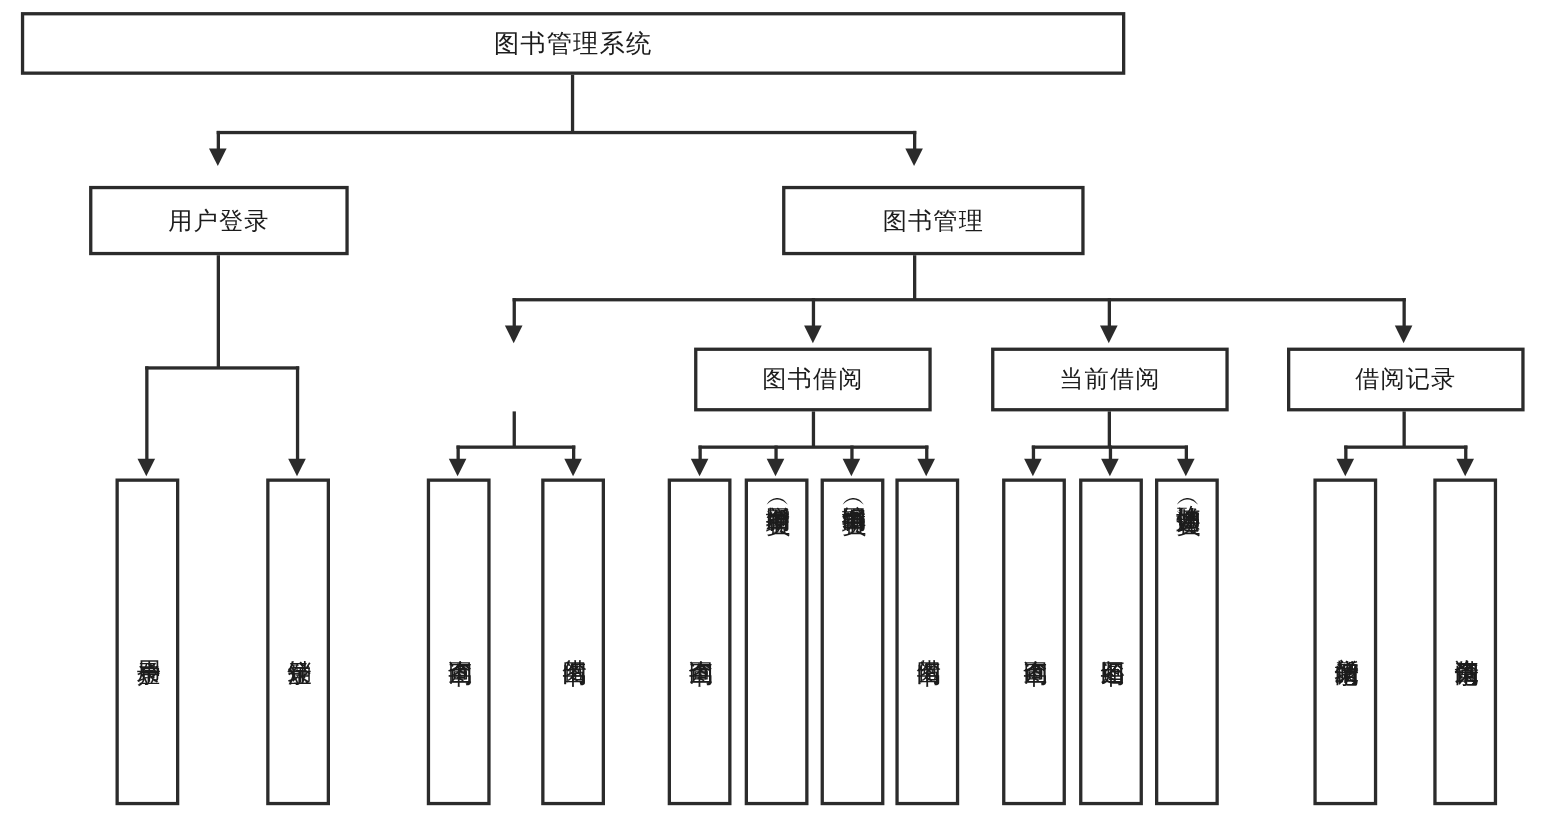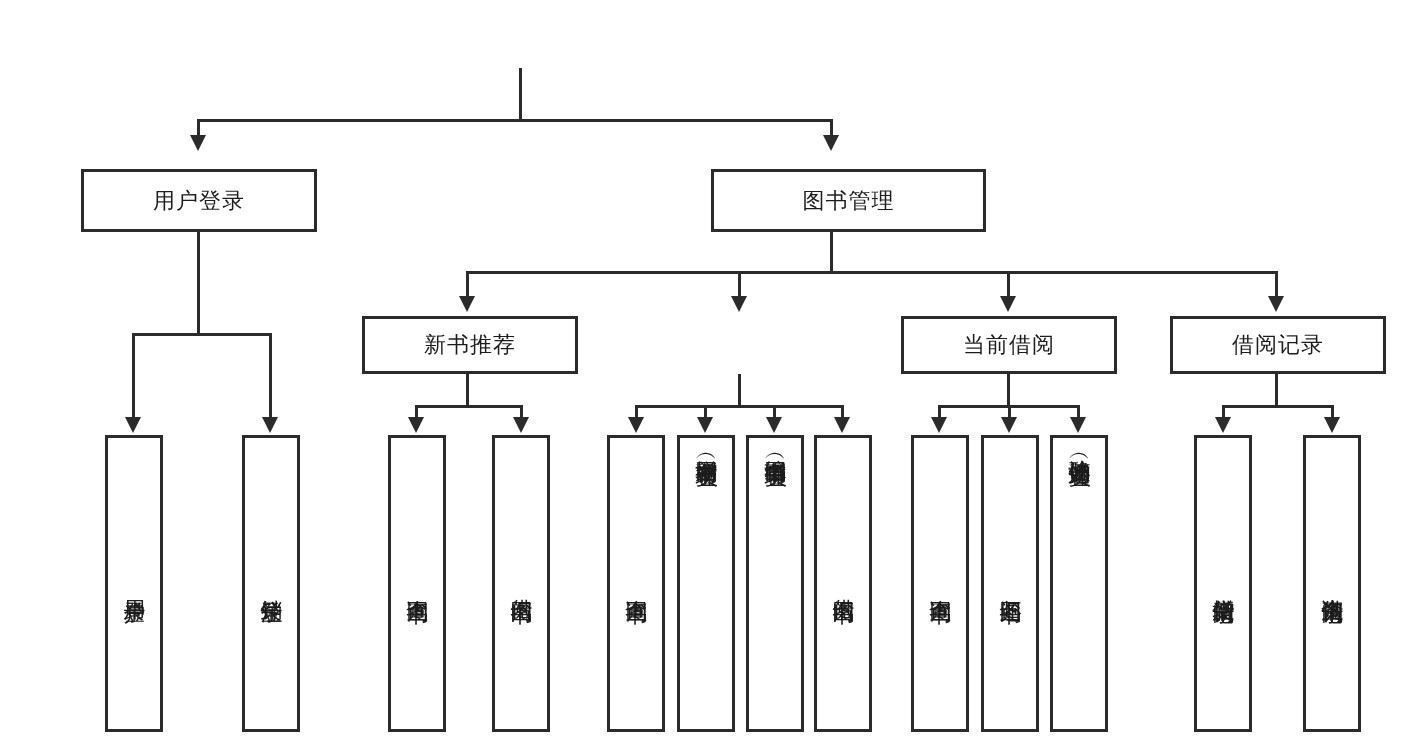--- a/index.html
+++ b/index.html
@@ -76,20 +76,23 @@
     font-family: "DejaVu Sans", "Liberation Sans", sans-serif;
     white-space: nowrap;
     pointer-events: none;
   }
 </style>
 </head>
 <body>
 
 <div id="canvas">
 
+  <div class="node h root" style="left:19px; top:11px; width:1004px; height:57px;">
+    <span>图书管理系统</span>
+  </div>
 
   <div class="ln vln" style="left:519px; top:68px; width:3px; height:53px;"></div>
 
   <div class="ln hln" style="left:197px; top:119px; width:636px; height:3px;"></div>
 
   <div class="ln vln" style="left:197px; top:119px; width:3px; height:20px;"></div>
   <div class="arrow" style="left:190px; top:135px;"></div>
   <div class="ln vln" style="left:830px; top:119px; width:3px; height:20px;"></div>
   <div class="arrow" style="left:823px; top:135px;"></div>
 
@@ -111,22 +114,22 @@
   <div class="ln hln" style="left:466px; top:271px; width:812px; height:3px;"></div>
   <div class="ln vln" style="left:466px; top:271px; width:3px; height:28px;"></div>
   <div class="arrow" style="left:459px; top:296px;"></div>
   <div class="ln vln" style="left:738px; top:271px; width:3px; height:28px;"></div>
   <div class="arrow" style="left:731px; top:296px;"></div>
   <div class="ln vln" style="left:1007px; top:271px; width:3px; height:28px;"></div>
   <div class="arrow" style="left:1000px; top:296px;"></div>
   <div class="ln vln" style="left:1275px; top:271px; width:3px; height:28px;"></div>
   <div class="arrow" style="left:1268px; top:296px;"></div>
 
-  <div class="node h" style="left:362px; top:316px; width:216px; height:58px;">
-    <span>新书推荐</span>
+  <div class="node h" style="left:631px; top:316px; width:216px; height:58px;">
+    <span>图书借阅</span>
   </div>
   <div class="node h" style="left:1170px; top:316px; width:216px; height:58px;">
     <span>借阅记录</span>
   </div>
   <div class="node h" style="left:901px; top:316px; width:216px; height:58px;">
     <span>当前借阅</span>
   </div>
 
   <div class="ln vln" style="left:466px; top:374px; width:3px; height:33px;"></div>
   <div class="ln hln" style="left:415px; top:405px; width:108px; height:3px;"></div>

